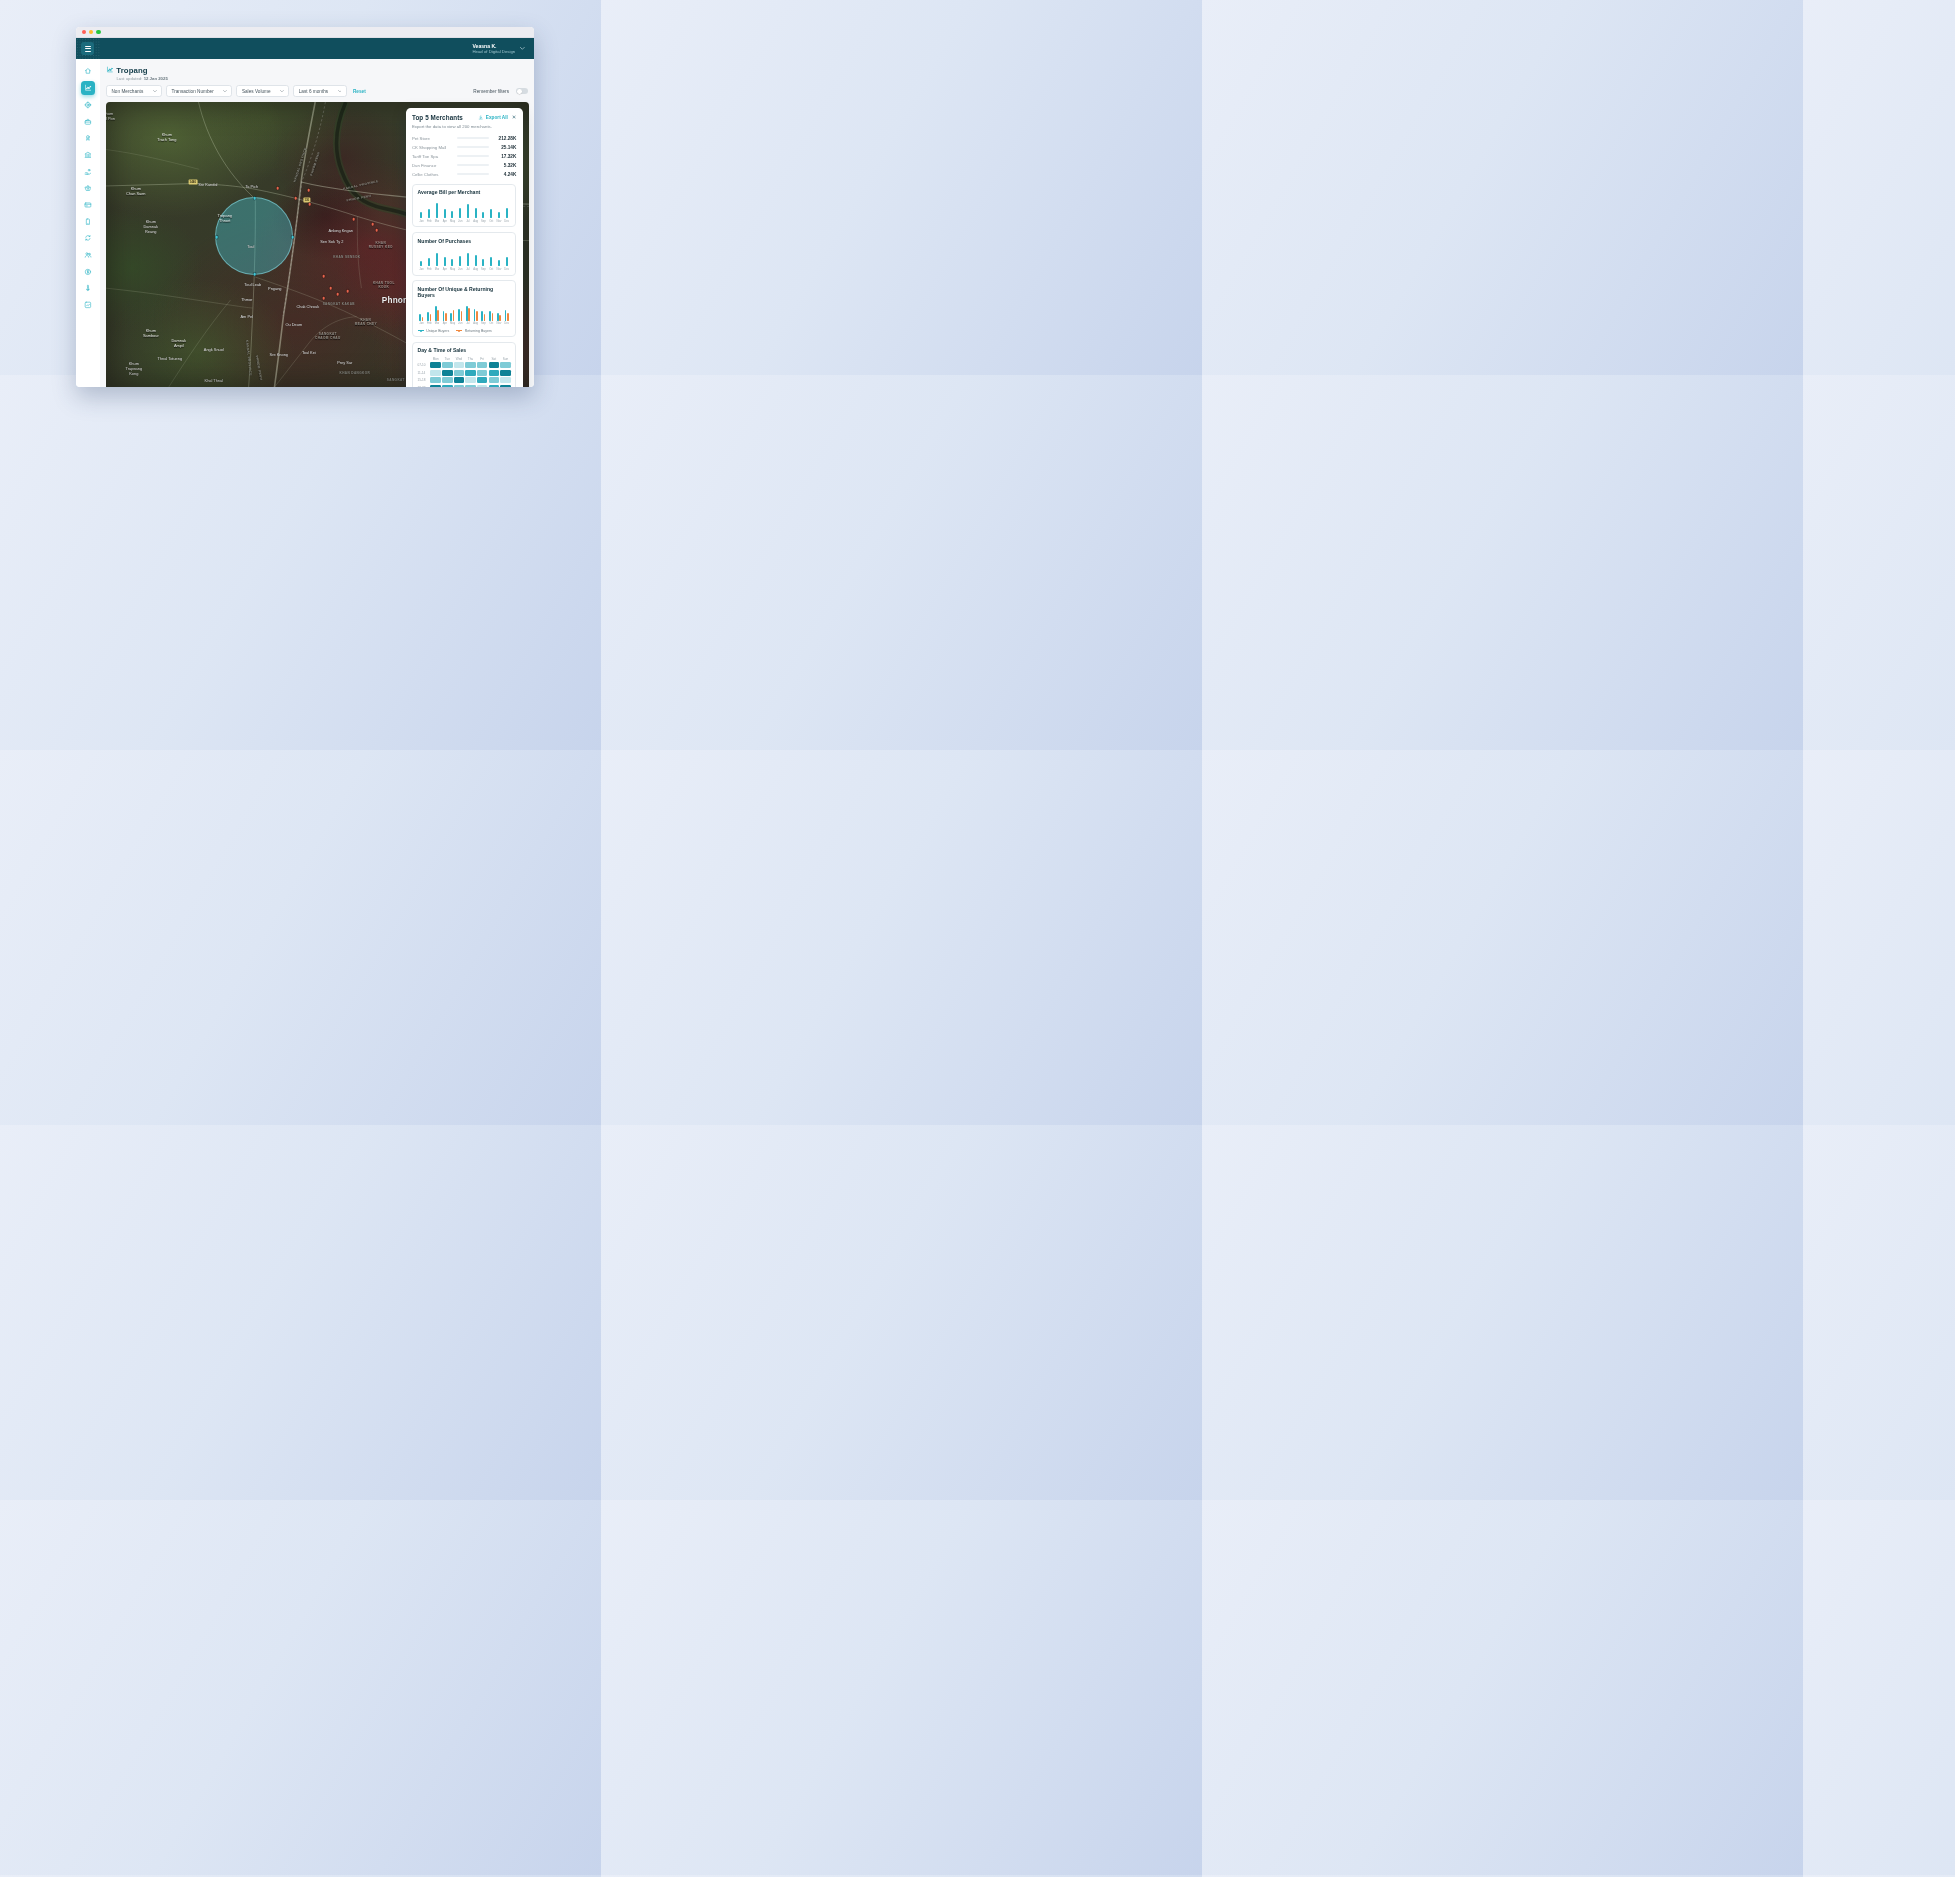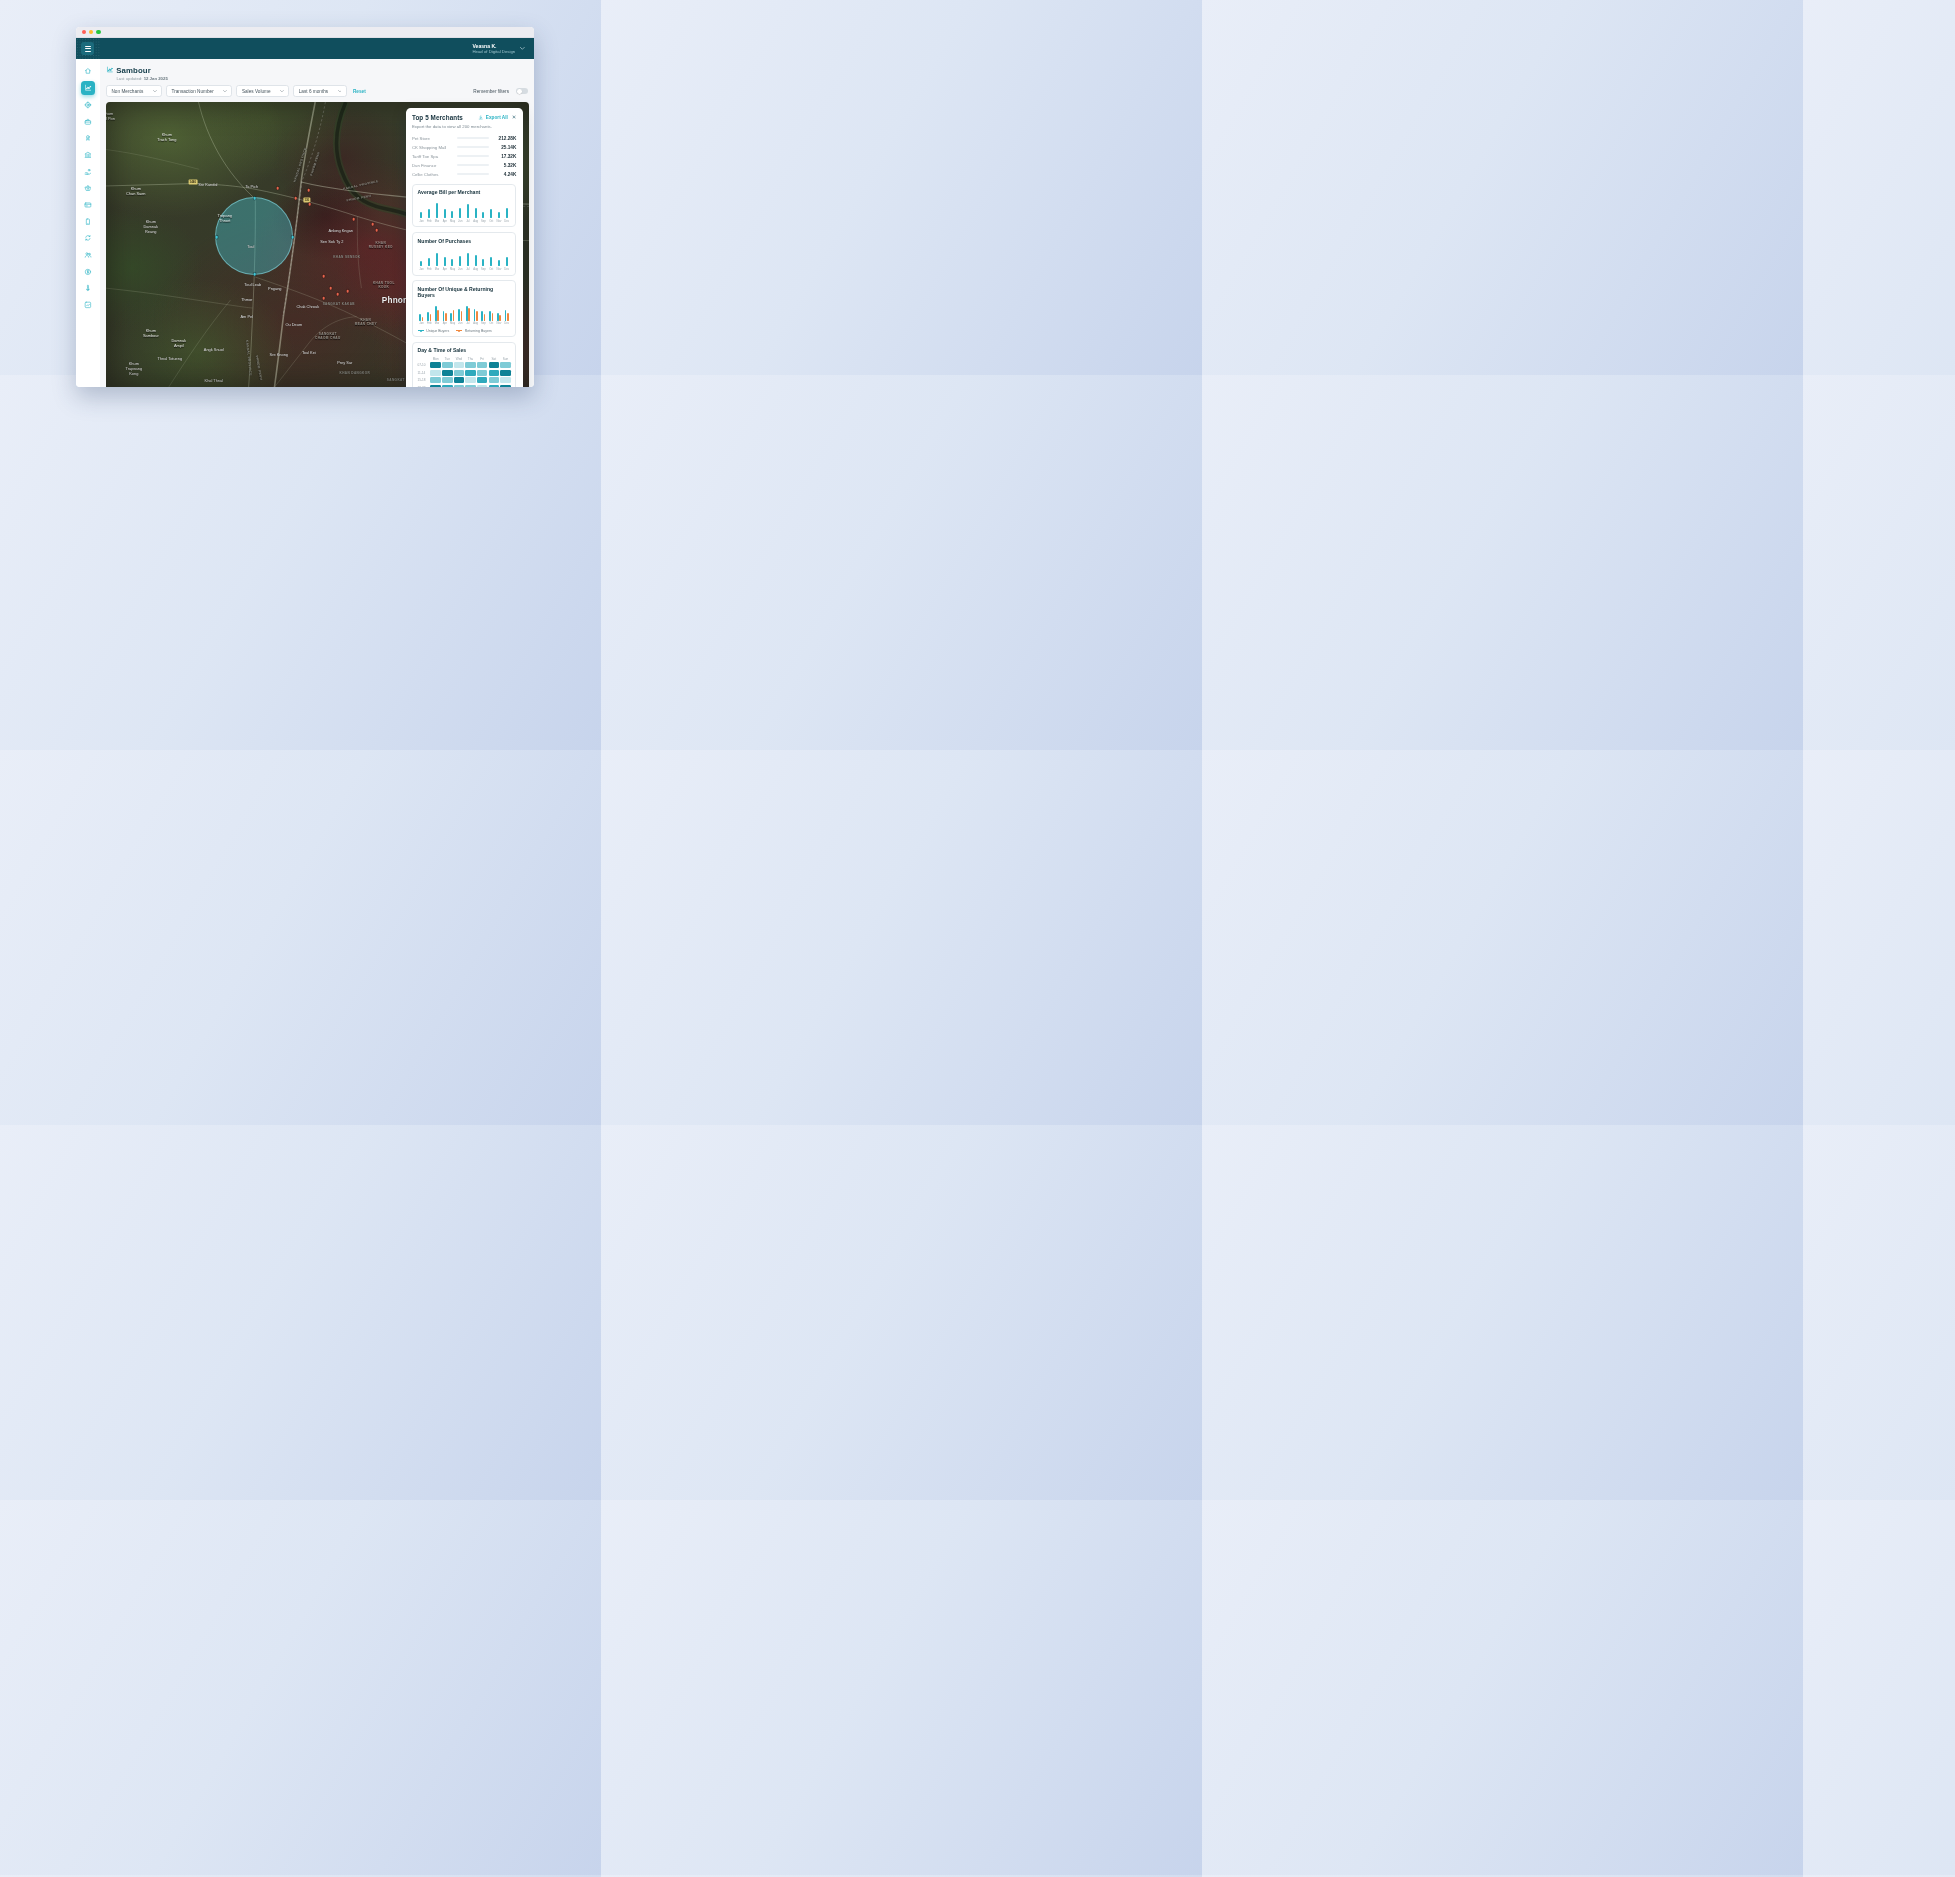--- a/index.html
+++ b/index.html
@@ -267,21 +267,21 @@
           <span class="page-icon">
             <svg viewBox="0 0 20 20" width="7.4" height="7.4" fill="none" stroke="currentColor" stroke-width="1.6" stroke-linecap="round" stroke-linejoin="round">
                 <path d="M4 3v13h13"></path>
                 <path d="M7 12l3-3 2.5 2 3.5-4"></path>
                 <circle cx="7" cy="12" r="1"></circle>
                 <circle cx="10" cy="9" r="1"></circle>
                 <circle cx="12.5" cy="11" r="1"></circle>
                 <circle cx="16" cy="7" r="1"></circle>
               </svg>
           </span>
-          <h1 class="page-title">Sambour</h1>
+          <h1 class="page-title">Tropang</h1>
         </div>
         <div class="page-sub">
           <span>Last updated:</span> <b>12 Jan 2025</b>
         </div>
       </div>
 
       <div class="filter-row">
         <div style="display:flex;gap:3.9px;" id="filter-dropdowns">
             <button class="dropdown">
               <span>Non Merchants</span>

